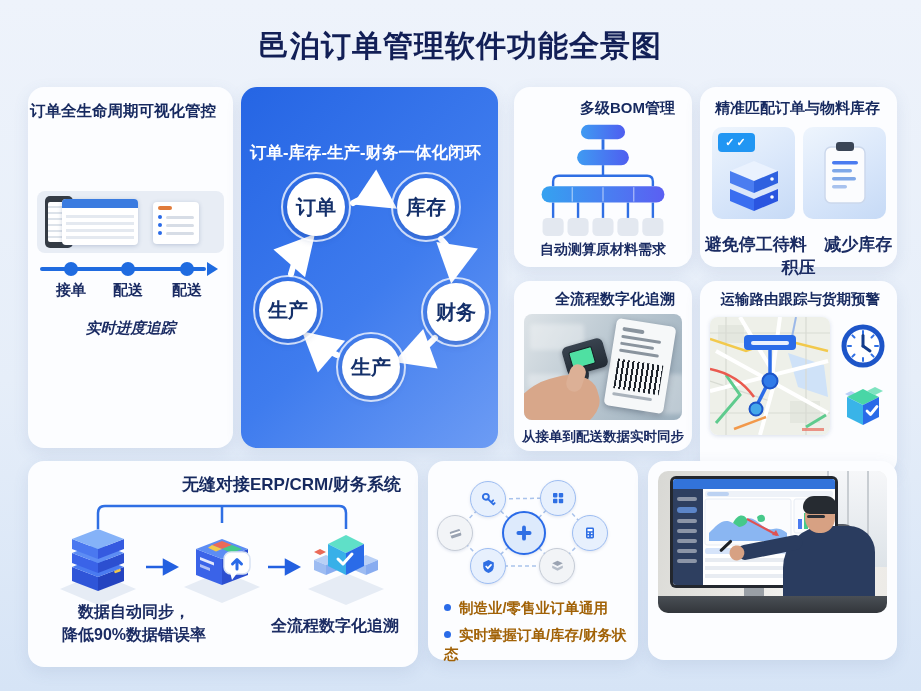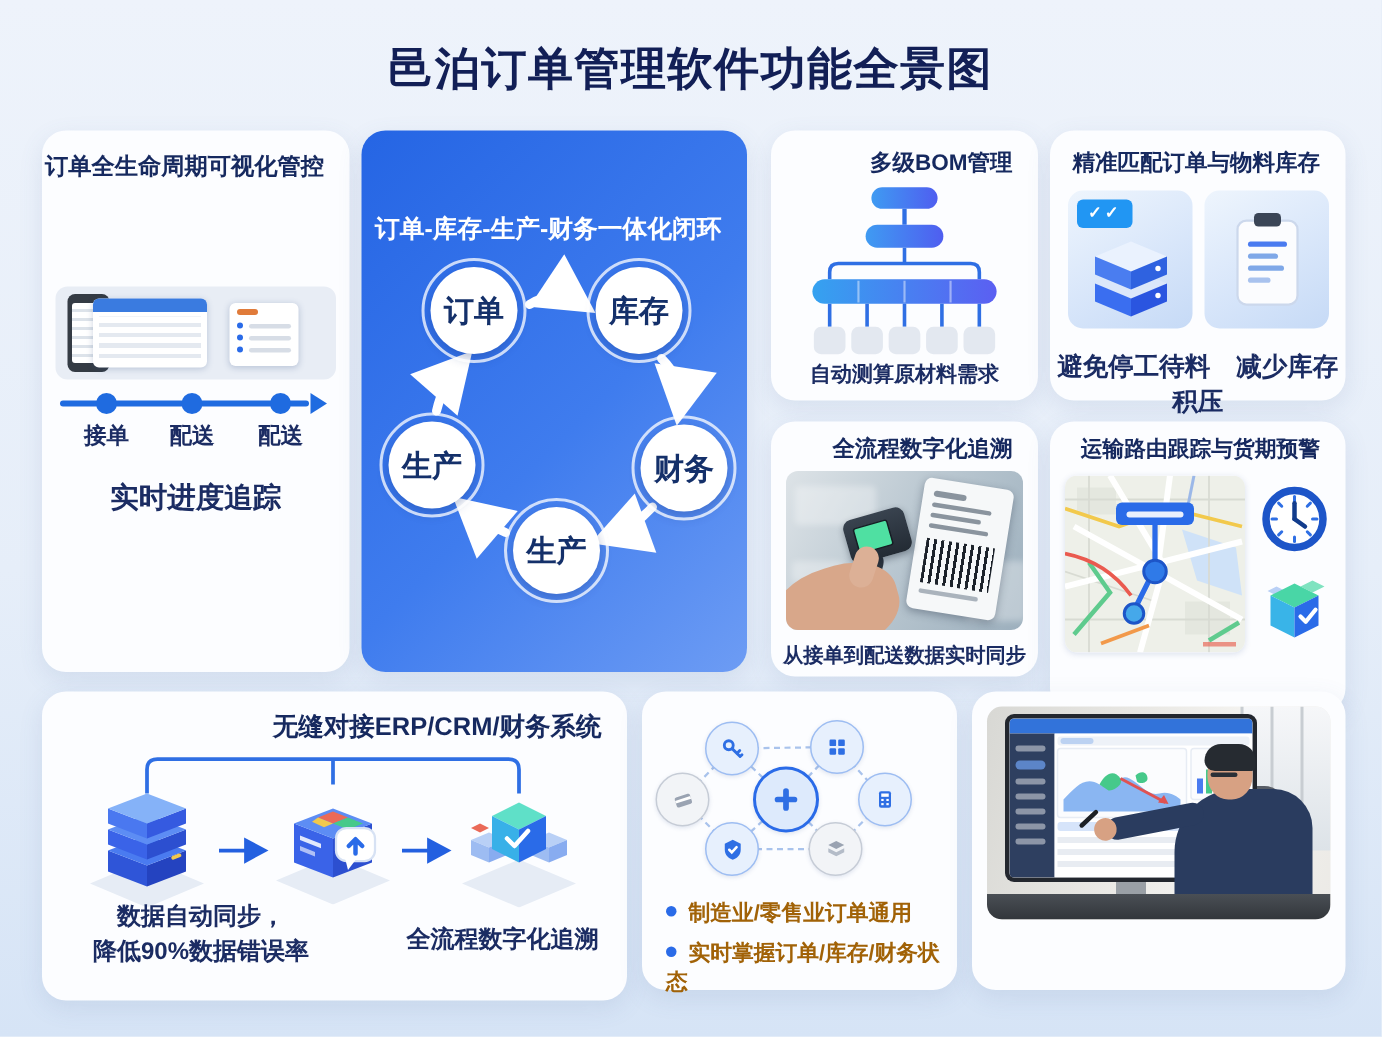--- a/index.html
+++ b/index.html
@@ -132,21 +132,21 @@
     <div class="tline">
       <div class="ln"></div>
         <div class="ar"></div>
       <div class="dt" style="left:24px;"></div>
         <div class="dt" style="left:81px;"></div>
         <div class="dt" style="left:140px;"></div>
     </div>
     <span class="tl-lab" style="left:18px;top:194px;">接单</span>
     <span class="tl-lab" style="left:75px;top:194px;">配送</span>
     <span class="tl-lab" style="left:134px;top:194px;">配送</span>
-    <div class="cap" style="top:232px;font-size:19px;">实时进度追踪</div>
+    <div class="cap" style="top:232px;font-size:15px;font-style:italic;">实时进度追踪</div>
   </div>
 
   <div class="card card--loop" style="left:241px;top:87px;width:257px;height:361px;">
     <div class="ct" style="top:15px;font-size:16.5px;color:#ffffff;margin-top:40px;">订单-库存-生产-财务一体化闭环</div>
     <svg width="257" height="361" style="position:absolute;left:0;top:0;">
       <defs>
         <marker id="wav" markerWidth="8" markerHeight="8" refX="5" refY="4" orient="auto">
           <path d="M0.5,0.5 L7,4 L0.5,7.5 Z" fill="#ffffff"></path>
         </marker>
       </defs>

